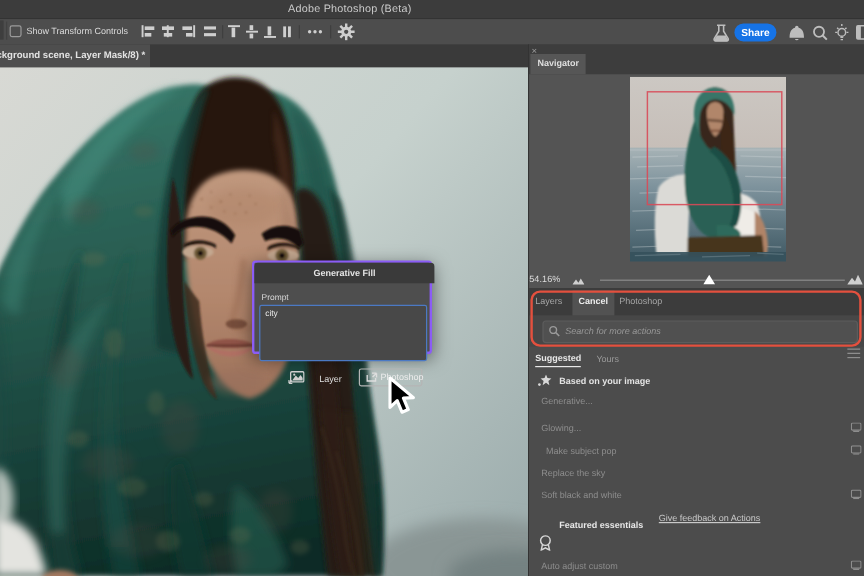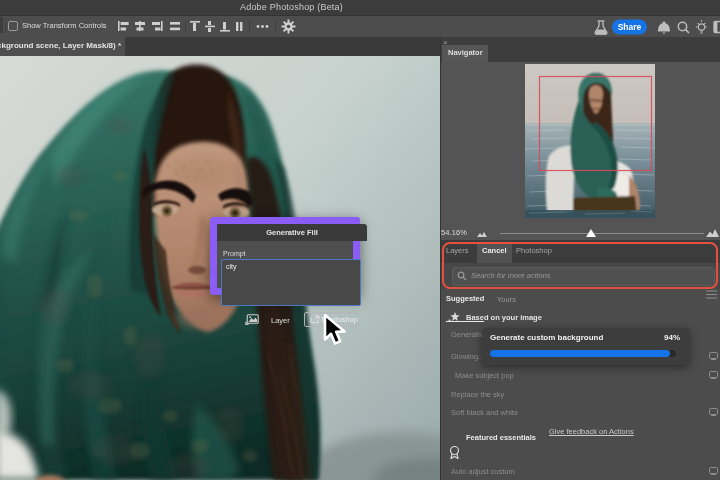--- a/index.html
+++ b/index.html
@@ -365,21 +365,21 @@
   <div class="abs" style="left:0;top:226px;width:279px;height:26px;background:#474747"></div>
   <div class="abs" style="left:11px;top:230px;width:261px;height:17px;background:#505050;border:1px solid #5c5c5c;border-radius:3px"></div>
   <svg class="abs" style="left:16px;top:234px" width="10" height="10" viewBox="0 0 10 10">
     <circle cx="4" cy="4" r="2.8" fill="none" stroke="#9a9a9a" stroke-width="1.2"></circle>
     <line x1="6.2" y1="6.2" x2="9" y2="9" stroke="#9a9a9a" stroke-width="1.3"></line>
   </svg>
   <div class="abs" style="left:30px;top:234px;font-size:7.5px;font-style:italic;color:#989898">Search for more actions</div>
 
   <div class="abs" style="left:1px;top:205px;width:272px;height:43px;border:2px solid #e4503e;border-radius:8px"></div>
 
-  <div class="abs" style="left:5px;top:257px;font-size:7.5px;font-weight:bold;color:#e8e8e8;border-bottom:1.5px solid #e8e8e8;padding-bottom:18px">Suggested</div>
+  <div class="abs" style="left:5px;top:257px;font-size:7.5px;font-weight:bold;color:#e8e8e8;border-bottom:1.5px solid #e8e8e8;padding-bottom:2px">Suggested</div>
   <div class="abs" style="left:56px;top:258px;font-size:7.5px;color:#9a9a9a">Yours</div>
   <svg class="abs" style="left:265px;top:253px" width="11" height="9" viewBox="0 0 11 9">
       <g stroke="#8e8e8e" stroke-width="1">
         <line x1="0" y1="1" x2="11" y2="1"></line>
         <line x1="0" y1="4.5" x2="11" y2="4.5"></line>
         <line x1="0" y1="8" x2="11" y2="8"></line>
       </g>
     </svg>
 
   <svg class="abs" style="left:7px;top:275px" width="12" height="11" viewBox="0 0 12 11">
@@ -399,42 +399,36 @@
     </svg>
   <svg class="abs dim" style="left:268px;top:371px" width="9" height="8" viewBox="0 0 9 8">
       <rect x="0.5" y="0.5" width="8" height="6" rx="1" fill="none" stroke="#8d8d8d"></rect>
       <path d="M2 7.5 L7 7.5" stroke="#8d8d8d"></path>
     </svg>
   <svg class="abs dim" style="left:268px;top:315px" width="9" height="8" viewBox="0 0 9 8">
       <rect x="0.5" y="0.5" width="8" height="6" rx="1" fill="none" stroke="#8d8d8d"></rect>
       <path d="M2 7.5 L7 7.5" stroke="#8d8d8d"></path>
     </svg>
 
-  <div class="abs" style="left:41px;top:291px;width:207px;height:37px;background:#3d3d3d;border-radius:4px;box-shadow:0 2px 8px rgba(0,0,0,.45)">
-    <div class="abs" style="left:8px;top:5px;font-size:8px;font-weight:bold;color:#f0f0f0">Generate custom background</div>
-    <div class="abs" style="right:9px;top:5px;font-size:8px;font-weight:bold;color:#f0f0f0">94%</div>
-    <div class="abs" style="left:8px;top:22px;width:186px;height:7px;background:#2a2a2a;border-radius:4px"></div>
-    <div class="abs" style="left:8px;top:22px;width:180px;height:7px;background:#1473e6;border-radius:4px"></div>
-  </div>
 
   <div class="abs" style="left:108px;top:390px;font-size:7.5px;color:#c9c9c9;text-decoration:underline">Give feedback on Actions</div>
 
   <svg class="abs" style="left:8px;top:409px" width="11" height="13" viewBox="0 0 11 13">
     <circle cx="5.5" cy="4.5" r="4" fill="none" stroke="#d8d8d8" stroke-width="1.2"></circle>
     <path d="M3 8 L2 12.5 L5.5 10.5 L9 12.5 L8 8" fill="none" stroke="#d8d8d8" stroke-width="1.2"></path>
   </svg>
   <div class="abs" style="left:25px;top:396px;font-size:7.5px;font-weight:bold;color:#e8e8e8">Featured essentials</div>
   <div class="abs dim" style="left:10px;top:430px;font-size:7.5px">Auto adjust custom</div>
   <svg class="abs dim" style="left:268px;top:430px" width="9" height="8" viewBox="0 0 9 8">
       <rect x="0.5" y="0.5" width="8" height="6" rx="1" fill="none" stroke="#8d8d8d"></rect>
       <path d="M2 7.5 L7 7.5" stroke="#8d8d8d"></path>
     </svg>
 </div>
 
-<div class="abs" style="left:210px;top:217px;width:150px;height:78px;background:#4e4e4e;border-radius:3px;box-shadow:0 4px 14px rgba(0,0,0,.5);border:7px solid #8b5cf6;box-sizing:border-box">
+<div class="abs" style="left:210px;top:217px;width:150px;height:78px;background:#4e4e4e;border-radius:3px;box-shadow:0 4px 14px rgba(0,0,0,.5);border:2px solid #8b5cf6;box-sizing:border-box">
   <div class="abs" style="left:0;top:0;width:150px;height:17px;background:#3a3a3a;border-radius:3px 3px 0 0;box-sizing:border-box"></div>
   <div class="abs" style="left:0;top:4px;width:150px;text-align:center;font-size:7.5px;font-weight:bold;color:#e6e6e6">Generative Fill</div>
   <div class="abs" style="left:6px;top:26px;font-size:7px;color:#dadada">Prompt</div>
   <div class="abs" style="left:4px;top:35px;width:140px;height:47px;background:#484848;border:1.5px solid #4b79c4;border-radius:2px;box-sizing:border-box">
     <div class="abs" style="left:4px;top:3px;font-size:7px;color:#ececec">city</div>
   </div>
   <svg class="abs" style="left:28px;top:90px" width="14" height="11" viewBox="0 0 14 11">
     <rect x="2.2" y="0.8" width="11" height="8.4" rx="1" fill="none" stroke="#cfcfcf" stroke-width="1.1"></rect>
     <path d="M3.5 8 L6.5 4 L8.5 6 L10.5 3.5 L12.2 6 L12.2 8 Z" fill="#cfcfcf"></path>
     <circle cx="5.2" cy="3.2" r="0.9" fill="#cfcfcf"></circle>

